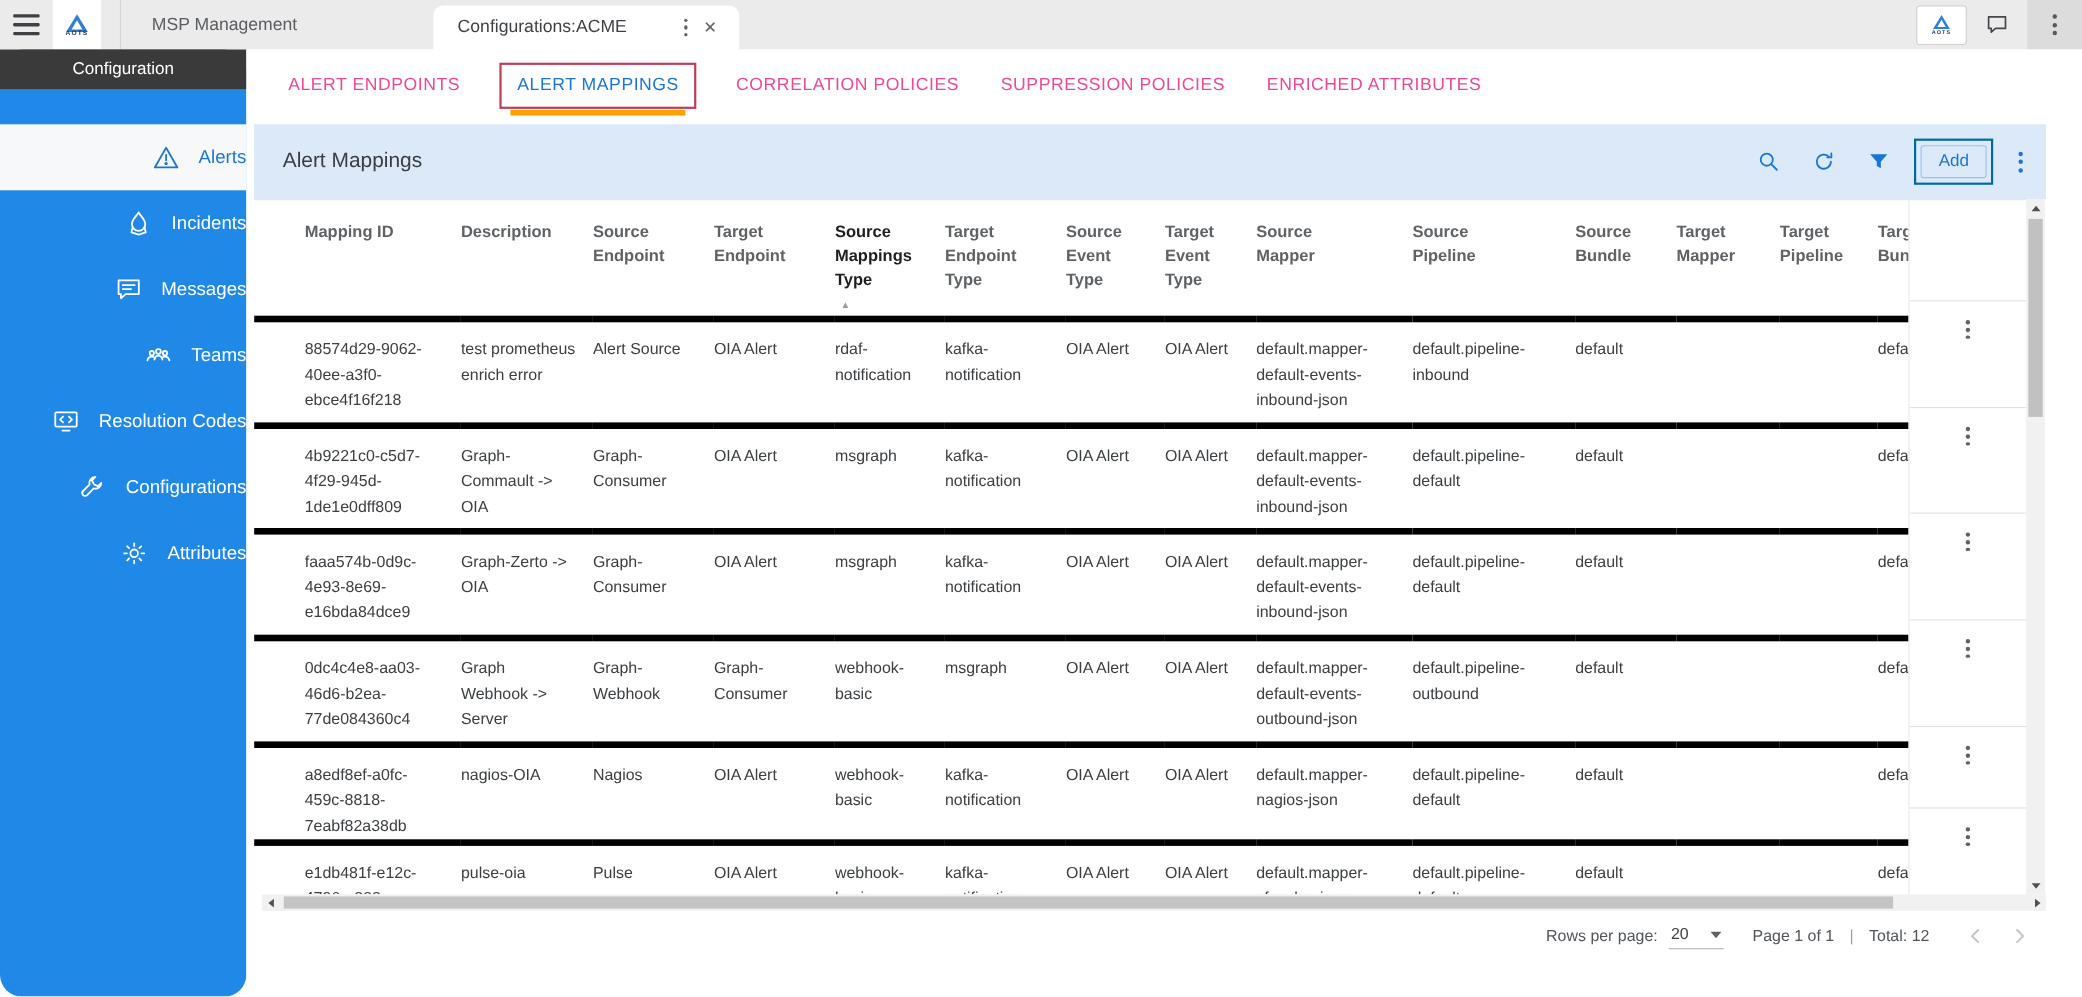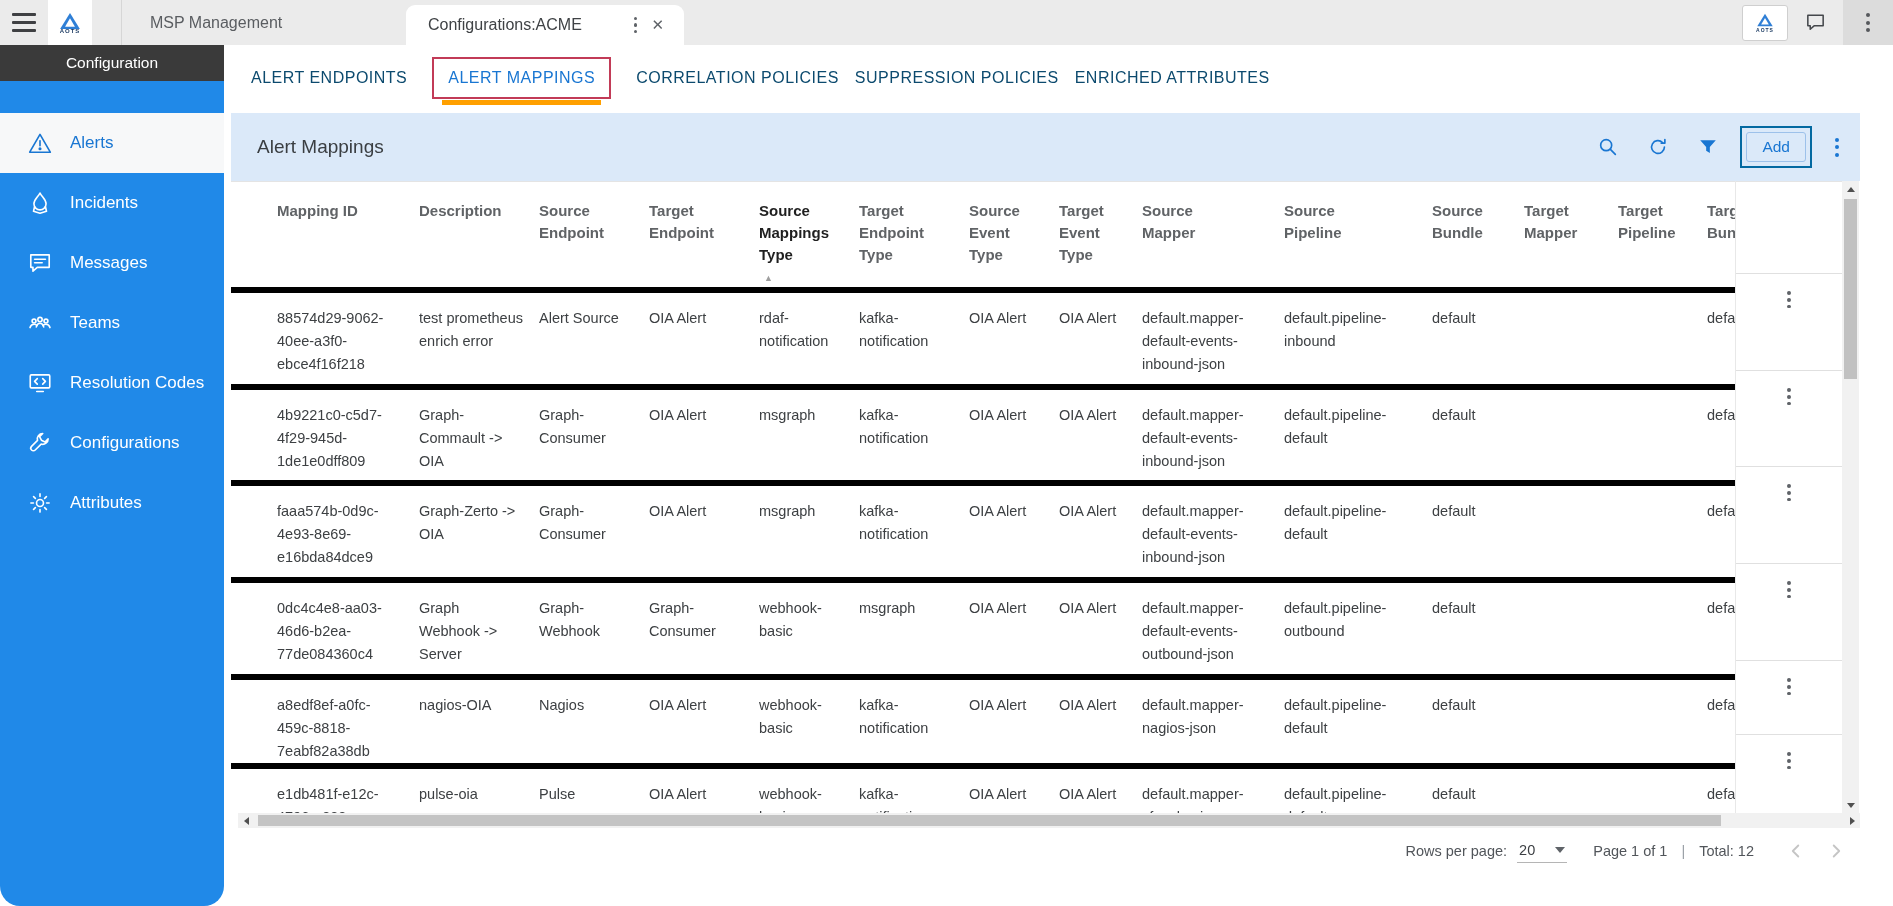--- a/index.html
+++ b/index.html
@@ -6,51 +6,51 @@
   html,body { width:1893px; height:906px; overflow:hidden; background:#fff;
               font-family:"Liberation Sans","DejaVu Sans",sans-serif; }
 
   
   .topbar { height:45px; background:#ebebeb; display:flex; align-items:stretch; }
   .hamburger { width:48px; display:flex; flex-direction:column; justify-content:center; align-items:center; gap:5px; cursor:pointer; }
   .hamburger span { width:24px; height:3px; background:#3f4043; border-radius:1px; }
   .logo-tile { width:44px; background:#fff; display:flex; flex-direction:column; align-items:center; justify-content:center; }
   .logo-tile .aots { font-size:6px; letter-spacing:1px; color:#16365f; font-weight:bold; margin-top:-2px; }
   .win-tab { display:flex; align-items:center; font-size:16px; color:#5a5d61; }
-  .win-tab.msp { width:285px; padding-left:28px; border-left:1px solid #d6d6d6; margin-left:29px; }
+  .win-tab.msp { width:285px; padding-left:28px; border-left:1px solid #d6d6d6; margin-left:17px; }
   .win-tab.config { width:278px; background:#fff; border-radius:9px 9px 0 0; margin-top:5px; padding:0 14px 0 22px; color:#3f4245; }
   .win-tab.config .lbl { flex:1; }
   .tab-kebab { display:flex; flex-direction:column; gap:3px; padding:4px 8px; cursor:pointer; }
   .tab-kebab i { width:3.5px; height:3.5px; border-radius:50%; background:#5f6368; }
   .tab-close { font-size:15px; color:#5f6368; padding:2px 6px; cursor:pointer; }
   .topbar-spacer { flex:1; }
   .brand-btn { width:46px; height:36px; align-self:center; background:#fff; border:1px solid #cfcfcf; border-radius:3px; display:flex; flex-direction:column; align-items:center; justify-content:center; cursor:pointer; }
   .brand-btn .aots { font-size:5px; letter-spacing:1px; color:#16365f; font-weight:bold; }
   .chat-wrap { align-self:center; margin:0 16px; cursor:pointer; display:flex; }
   .gray-block { width:50px; background:#dcdcdc; display:flex; align-items:center; justify-content:center; }
   .v-dots { display:flex; flex-direction:column; gap:3.5px; cursor:pointer; padding:6px; }
   .v-dots i { width:4px; height:4px; border-radius:50%; background:#55585c; }
 
   
   .body-row { display:flex; height:861px; }
 
   
   .sidebar { width:224px; background:#2089e8; display:flex; flex-direction:column; flex-shrink:0;border-radius:20px; }
   .sidebar-header { height:36px; background:#3a3a3a; color:#fff; font-size:15.5px; display:flex; align-items:center; justify-content:center; }
   .nav { padding-top:32px; }
-  .nav-item { height:60px; display:flex; align-items:center; padding-left:27px; color:#fff; cursor:pointer; }
+  .nav-item { height:60px; display:flex; align-items:center; padding-left:27px; color:#fff; cursor:pointer;justify-content:flex-end; }
   .nav-item .nav-icon { width:26px; height:26px; margin-right:17px; display:flex; align-items:center; justify-content:center; }
   .nav-item .nav-label { font-size:17px; }
   .nav-item.active { background:#f7f8f9; color:#1976d2; }
   .nav-item svg { stroke:currentColor; fill:none; stroke-width:1.5; stroke-linecap:round; stroke-linejoin:round; }
 
   
   .content { flex:1; background:#fff; display:flex; flex-direction:column; }
   .tabstrip { height:65px; display:flex; align-items:center; padding-left:19px; position:relative; }
-  .ctab { font-size:16px; letter-spacing:.5px; color:#0c4a6e; margin:0 8px; cursor:pointer; white-space:nowrap; }
+  .ctab { font-size:16px; letter-spacing:.5px; color:#ec4899; margin:0 19px; cursor:pointer; white-space:nowrap; }
   .ctab.active { color:#1976d2; margin:0; }
   .red-box { border:2px solid #c23b57; padding:10px 14px; margin:0 17px; position:relative; }
   .red-box::after { content:''; position:absolute; left:8px; right:8px; top:calc(100% + 3px); height:5px; background:#ffa000; }
 
   
   .panel { margin:3px 33px 0 7px; display:flex; flex-direction:column; }
   .panel-header { height:68px; background:#dbe9f9; display:flex; align-items:center; padding:0 16px 0 26px; }
   .panel-title { font-size:19px; font-weight:normal; color:#3a3e42; flex:1; }
   .ph-icon { width:24px; height:24px; margin-left:26px; cursor:pointer; display:flex; align-items:center; justify-content:center; }
   .ph-icon svg { stroke:#1976d2; fill:none; stroke-width:1.8; stroke-linecap:round; stroke-linejoin:round; }

